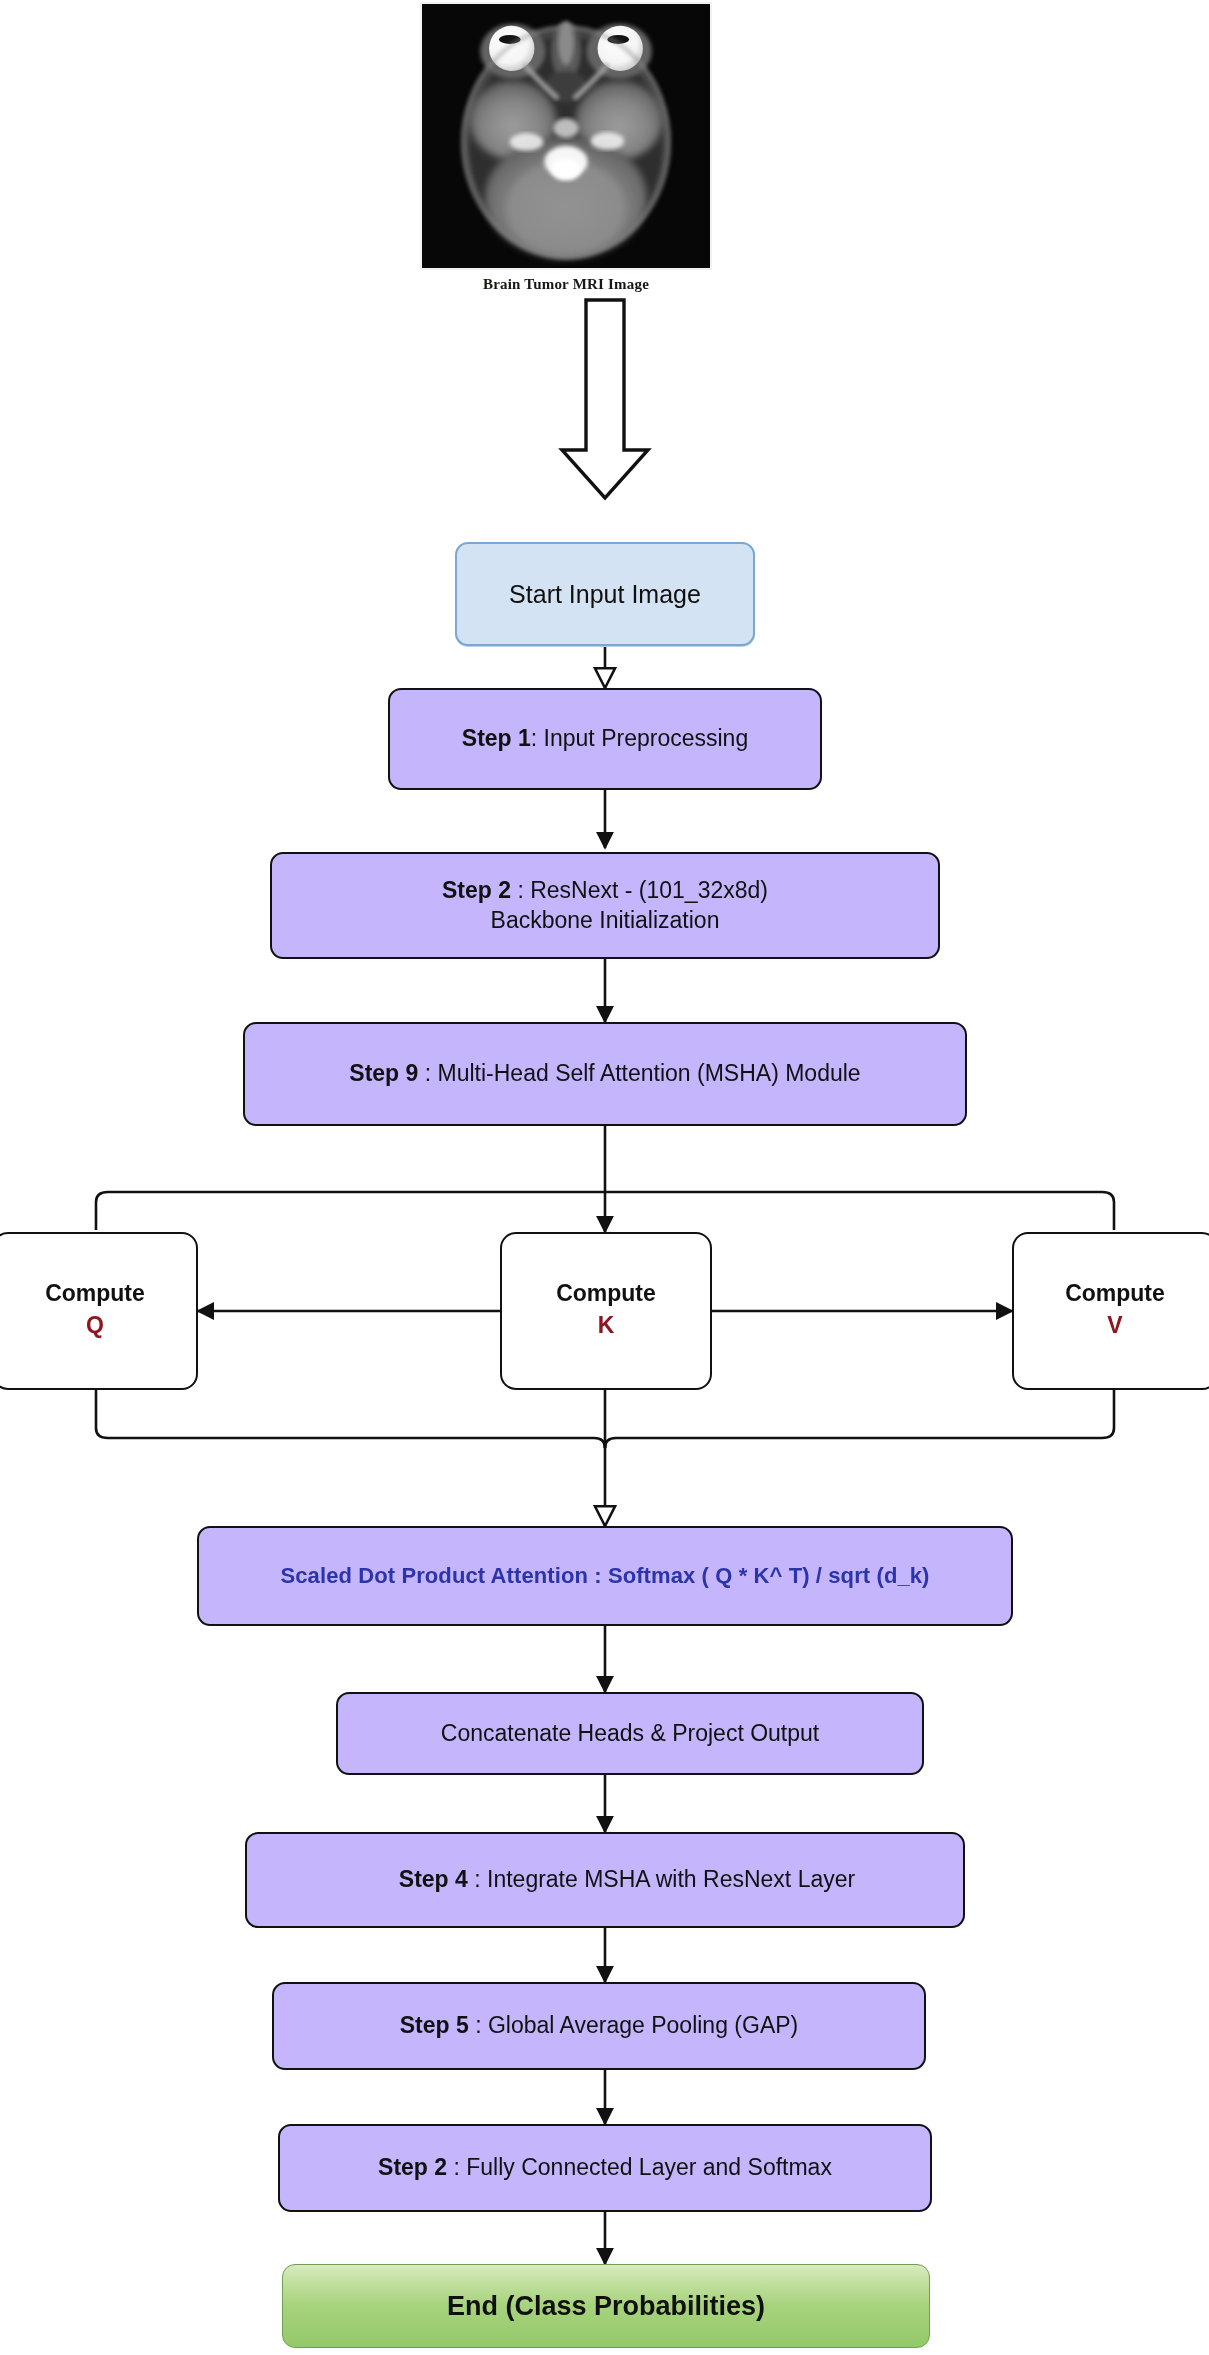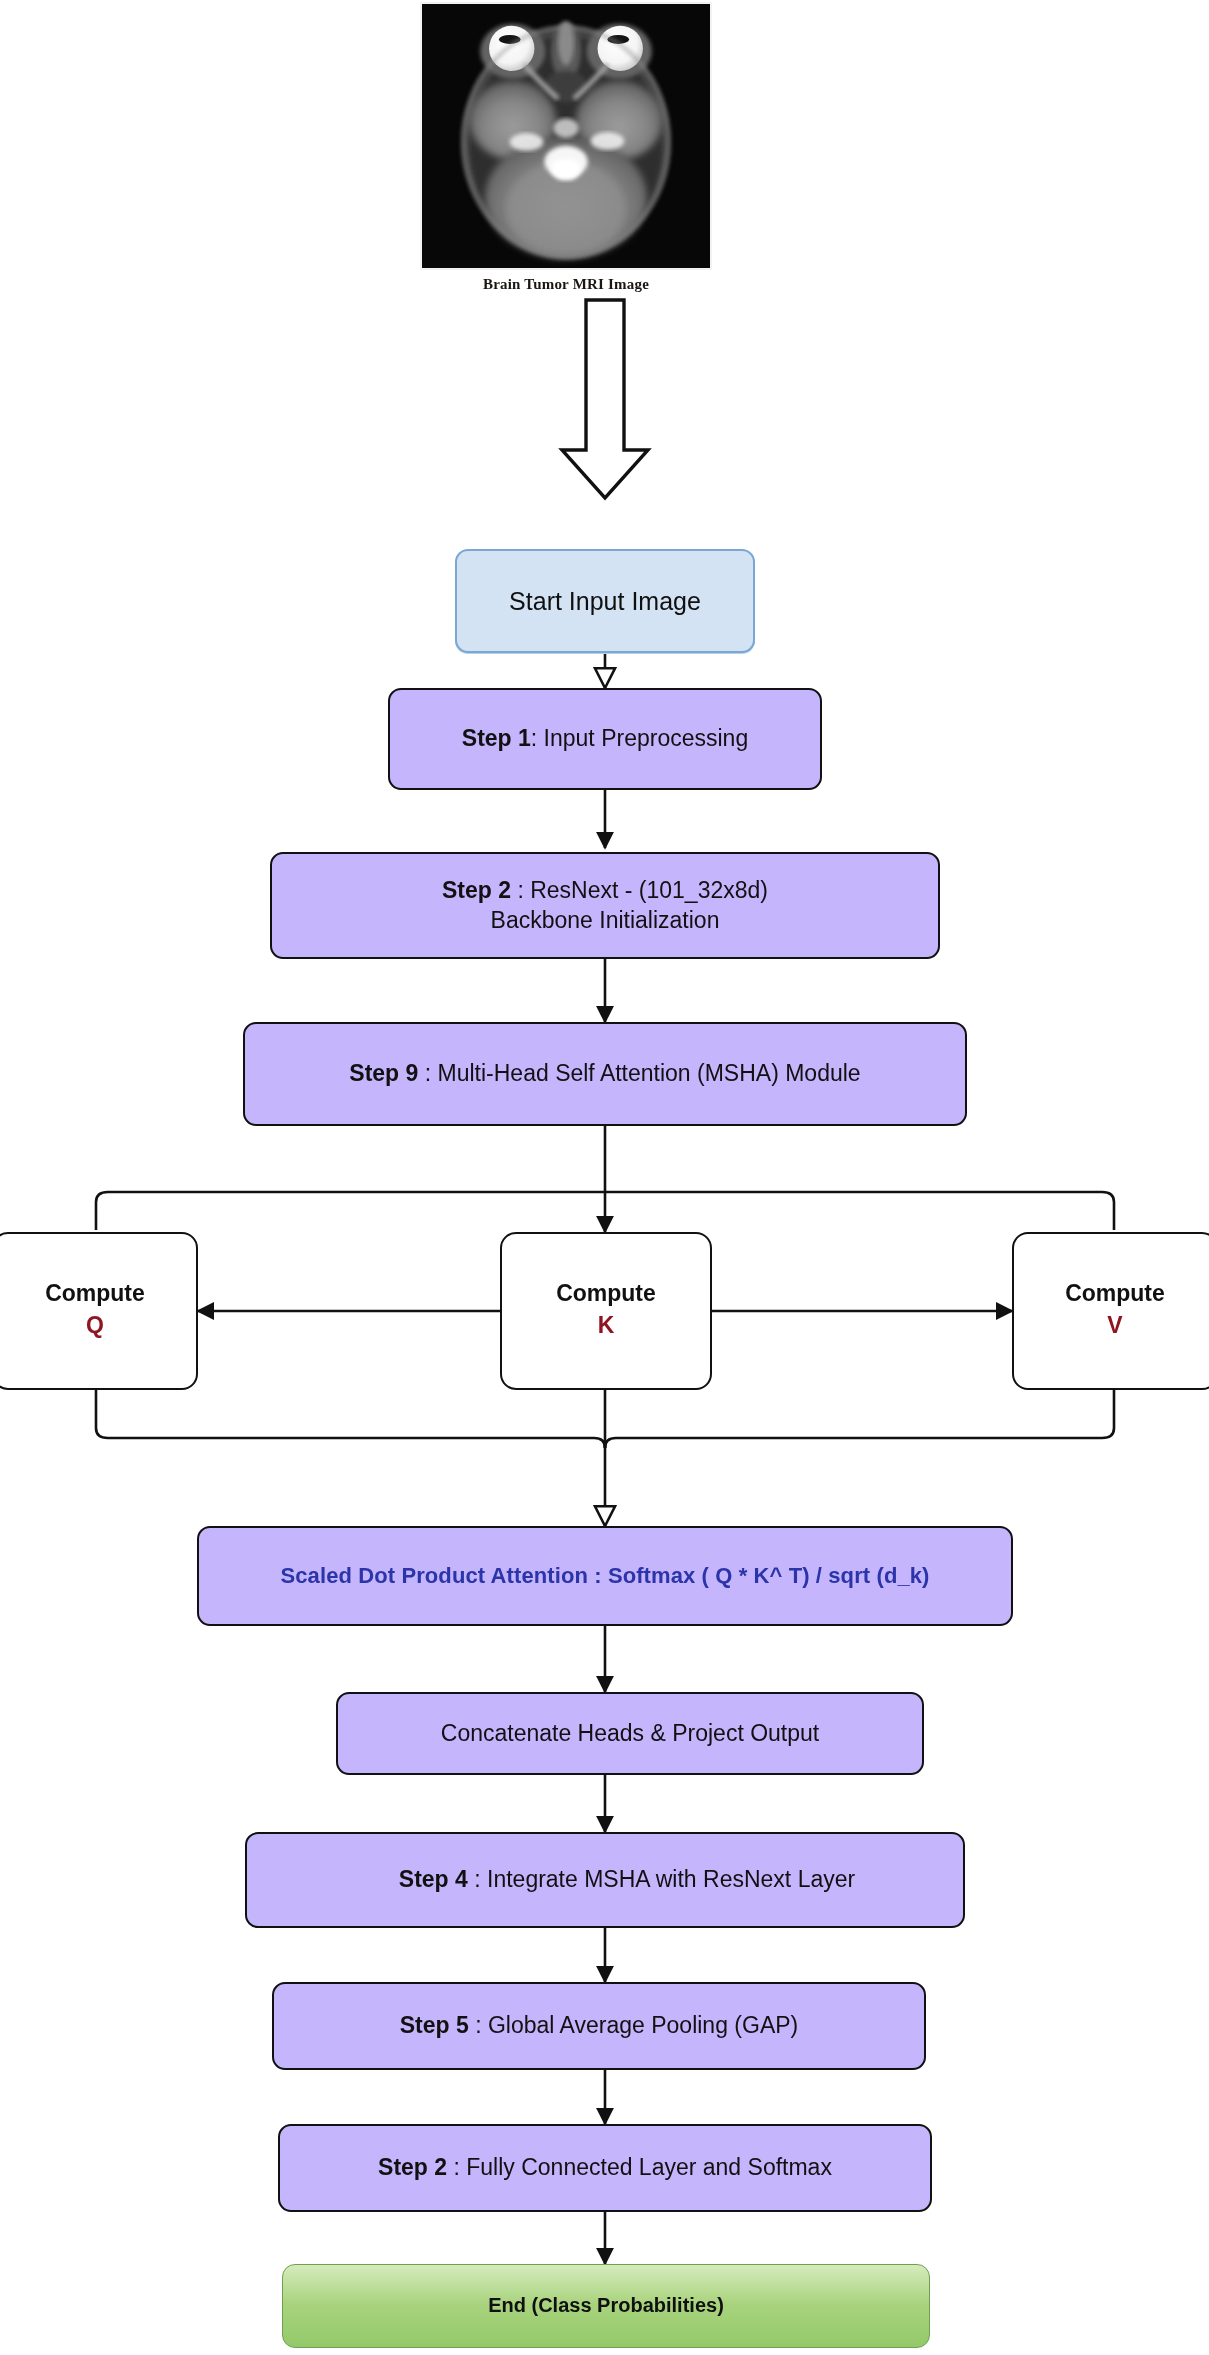--- a/index.html
+++ b/index.html
@@ -22,21 +22,21 @@
   
   .node{position:absolute;box-sizing:border-box;display:flex;align-items:center;
         justify-content:center;text-align:center;line-height:1.28;}
   .node .txt{padding:0 12px;}
   .plain{background:#c4b5fd;border:2.5px solid #111111;border-radius:13px;
          font-size:23px;color:#111;}
   .plain.thin{border-width:2.2px;}
   .startbox{background:#d3e3f3;border:2px solid #7aa8d4;border-radius:13px;
             font-size:25px;color:#101010;
             box-shadow:0 1px 0 #b9d0e7;}
-  .endbox{border:1.5px solid #6f9f4f;border-radius:13px;font-size:20px;
+  .endbox{border:1.5px solid #6f9f4f;border-radius:13px;font-size:27px;
           font-weight:bold;color:#101010;
           background:linear-gradient(180deg,#d6ebbd 0%,#a8d37d 48%,#93c96a 100%);}
   .b{font-weight:bold;}
   .qkv{background:#fff;border:2.5px solid #111;border-radius:16px;
        font-size:23px;font-weight:bold;color:#111;flex-direction:column;}
   .qkv .lbl{color:#8e1620;font-weight:bold;line-height:1.5;}
   .attn{font-size:22px;color:#2b34a8;font-weight:bold;letter-spacing:.1px;}
 
   
   #wires{position:absolute;left:0;top:0;width:1209px;height:2355px;
@@ -147,21 +147,21 @@
 
     <line x1="605" y1="1775" x2="605" y2="1832" stroke="#111" stroke-width="2.6" marker-end="url(#solidArrow)"></line>
 
     <line x1="605" y1="1928" x2="605" y2="1982" stroke="#111" stroke-width="2.6" marker-end="url(#solidArrow)"></line>
 
     <line x1="605" y1="2070" x2="605" y2="2124" stroke="#111" stroke-width="2.6" marker-end="url(#solidArrow)"></line>
 
     <line x1="605" y1="2212" x2="605" y2="2264" stroke="#111" stroke-width="2.6" marker-end="url(#solidArrow)"></line>
   </svg>
 
-  <div class="node startbox" style="left:455px;top:542px;width:300px;height:104px;margin-top:7px;">
+  <div class="node startbox" style="left:455px;top:542px;width:300px;height:104px;">
     <span class="txt">Start Input Image</span>
   </div>
 
   <div class="node plain" style="left:388px;top:688px;width:434px;height:102px;">
     <span class="txt">
       <b class="b">Step 1</b><span>: </span><span>Input Preprocessing</span>
     </span>
   </div>
 
   <div class="node plain" style="left:270px;top:804px;width:670px;height:107px;margin-top:48px;">

